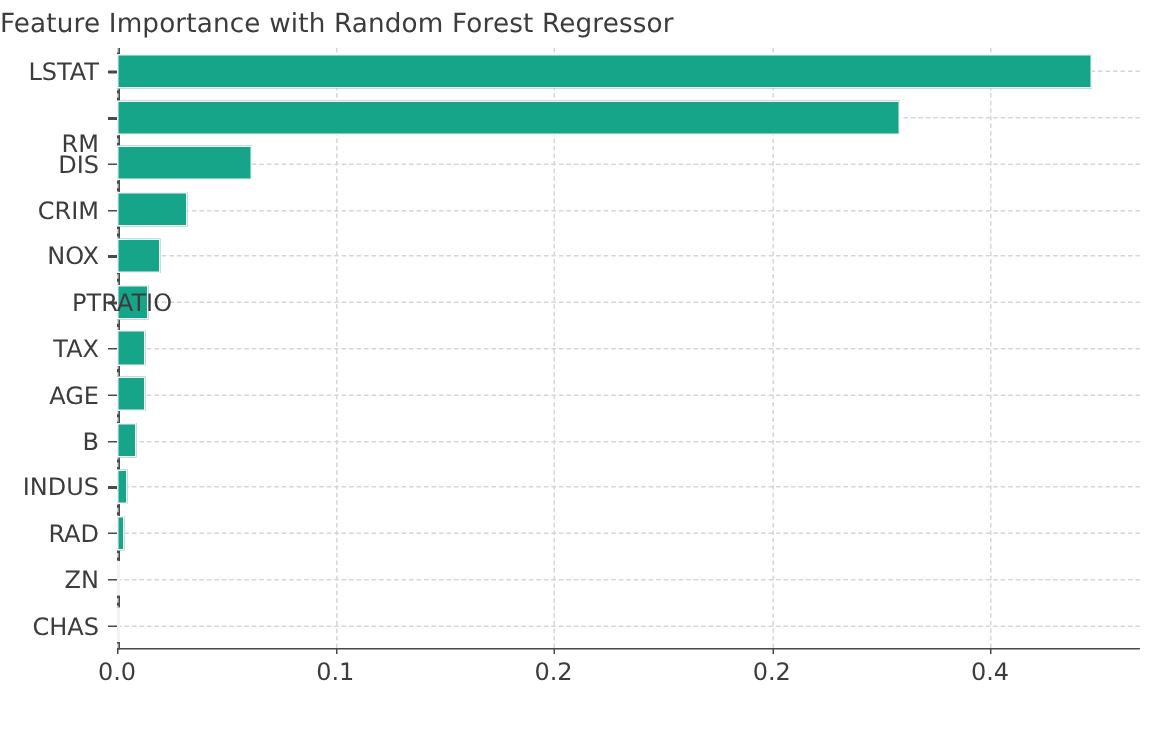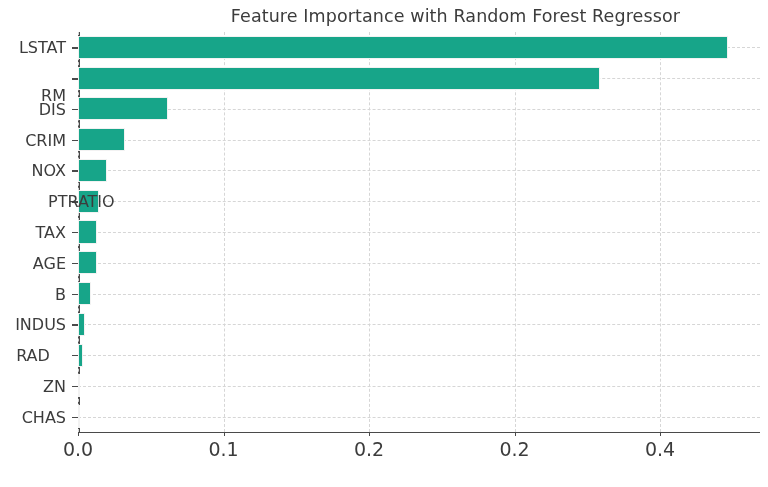--- a/index.html
+++ b/index.html
@@ -21,21 +21,21 @@
     height: 487px;
     background: #ffffff;
   }
 
   
   #chart-title {
     position: absolute;
     left: 0;
     top: 6px;
     width: 680px;
-    text-align: right;
+    text-align: left;
     font-size: 17.5px;
     color: #3c3c3c;
     letter-spacing: 0.1px;
     white-space: nowrap;
   }
 
   
   
   #plot-area {
     position: absolute;
@@ -94,21 +94,21 @@
     left: 72px;
     width: 6px;
     height: 1.4px;
     background: #4a4a4a;
   }
 
   
   .xticklabel {
     position: absolute;
     top: 438px;
-    font-size: 19px;
+    font-size: 16px;
     color: #3c3c3c;
     transform: translateX(-50%);
     white-space: nowrap;
   }
   .yticklabel {
     position: absolute;
     right: 772px;           
     font-size: 16px;
     color: #3c3c3c;
     white-space: nowrap;
@@ -218,19 +218,19 @@
       <div class="yticklabel" style="right: auto; left: 0px; width: 66px; top: 38.3846px;">LSTAT</div>
       <div class="yticklabel" style="right: auto; left: 0px; width: 66px; top: 86px;">RM</div>
       <div class="yticklabel" style="right: auto; left: 0px; width: 66px; top: 99.9231px;">DIS</div>
       <div class="yticklabel" style="right: auto; left: 0px; width: 66px; top: 130.692px;">CRIM</div>
       <div class="yticklabel" style="right: auto; left: 0px; width: 66px; top: 161.462px;">NOX</div>
       <div class="yticklabel" style="right: auto; left: 0px; width: 66px; top: 192.231px; padding-left: 48px;">PTRATIO</div>
       <div class="yticklabel" style="right: auto; left: 0px; width: 66px; top: 223px;">TAX</div>
       <div class="yticklabel" style="right: auto; left: 0px; width: 66px; top: 253.769px;">AGE</div>
       <div class="yticklabel" style="right: auto; left: 0px; width: 66px; top: 284.538px;">B</div>
       <div class="yticklabel" style="right: auto; left: 0px; width: 66px; top: 315.308px;">INDUS</div>
-      <div class="yticklabel" style="right: auto; left: 0px; width: 66px; top: 346.077px; text-align: center;">RAD</div>
+      <div class="yticklabel" style="right: auto; left: 0px; width: 66px; top: 346.077px;">RAD</div>
       <div class="yticklabel" style="right: auto; left: 0px; width: 66px; top: 376.846px;">ZN</div>
       <div class="yticklabel" style="right: auto; left: 0px; width: 66px; top: 407.615px;">CHAS</div>
     </div>
 
 
 </div>
 
 </body></html>

